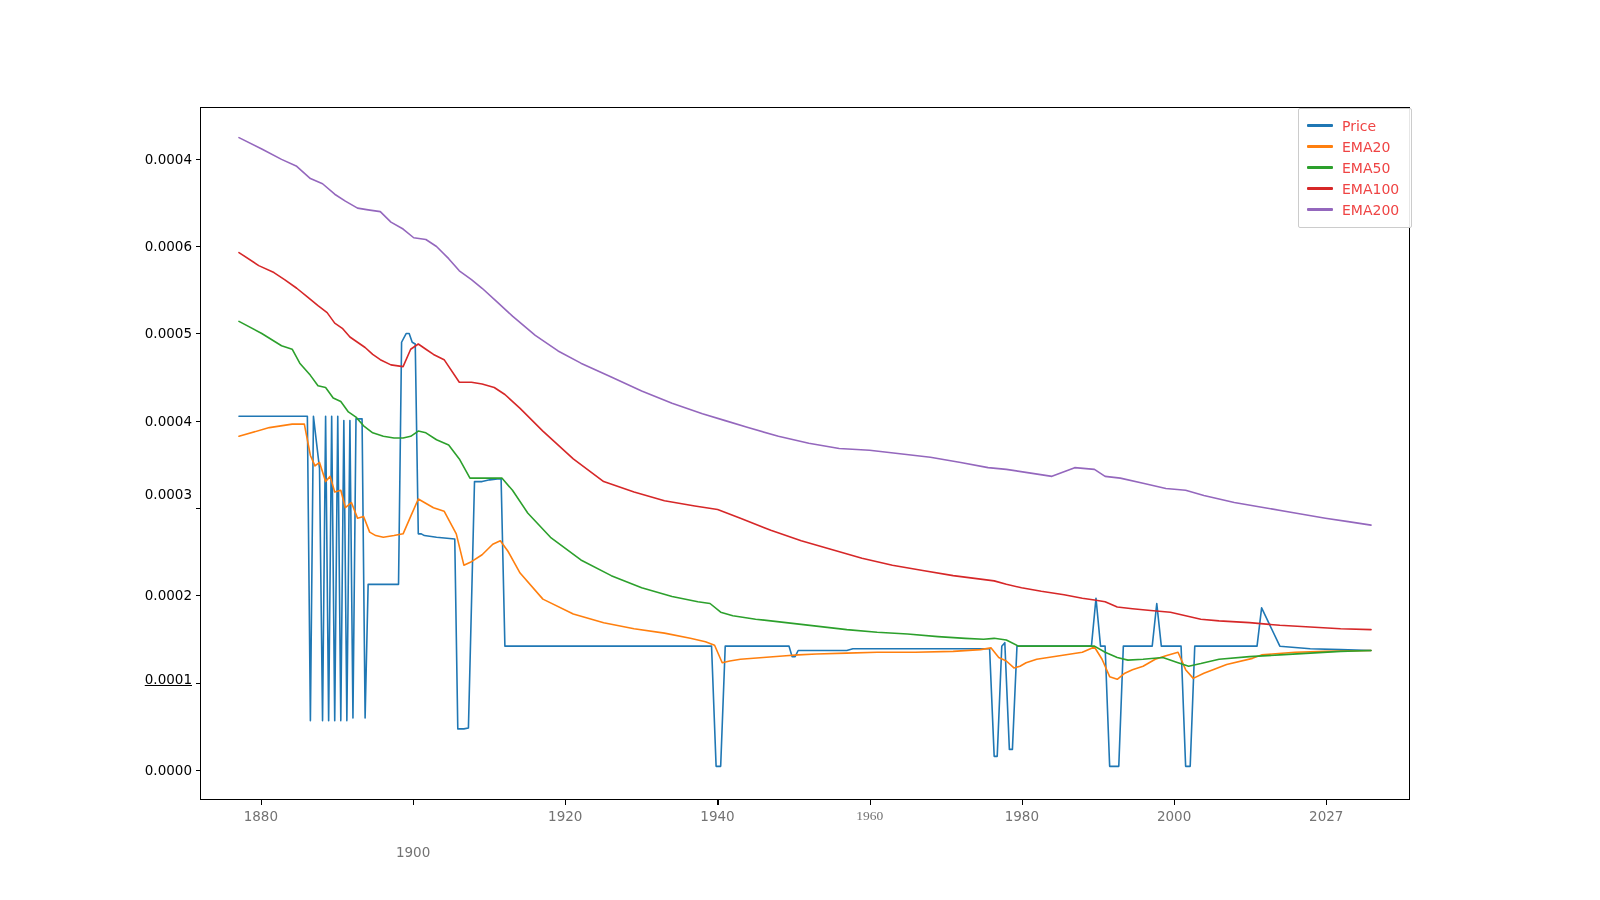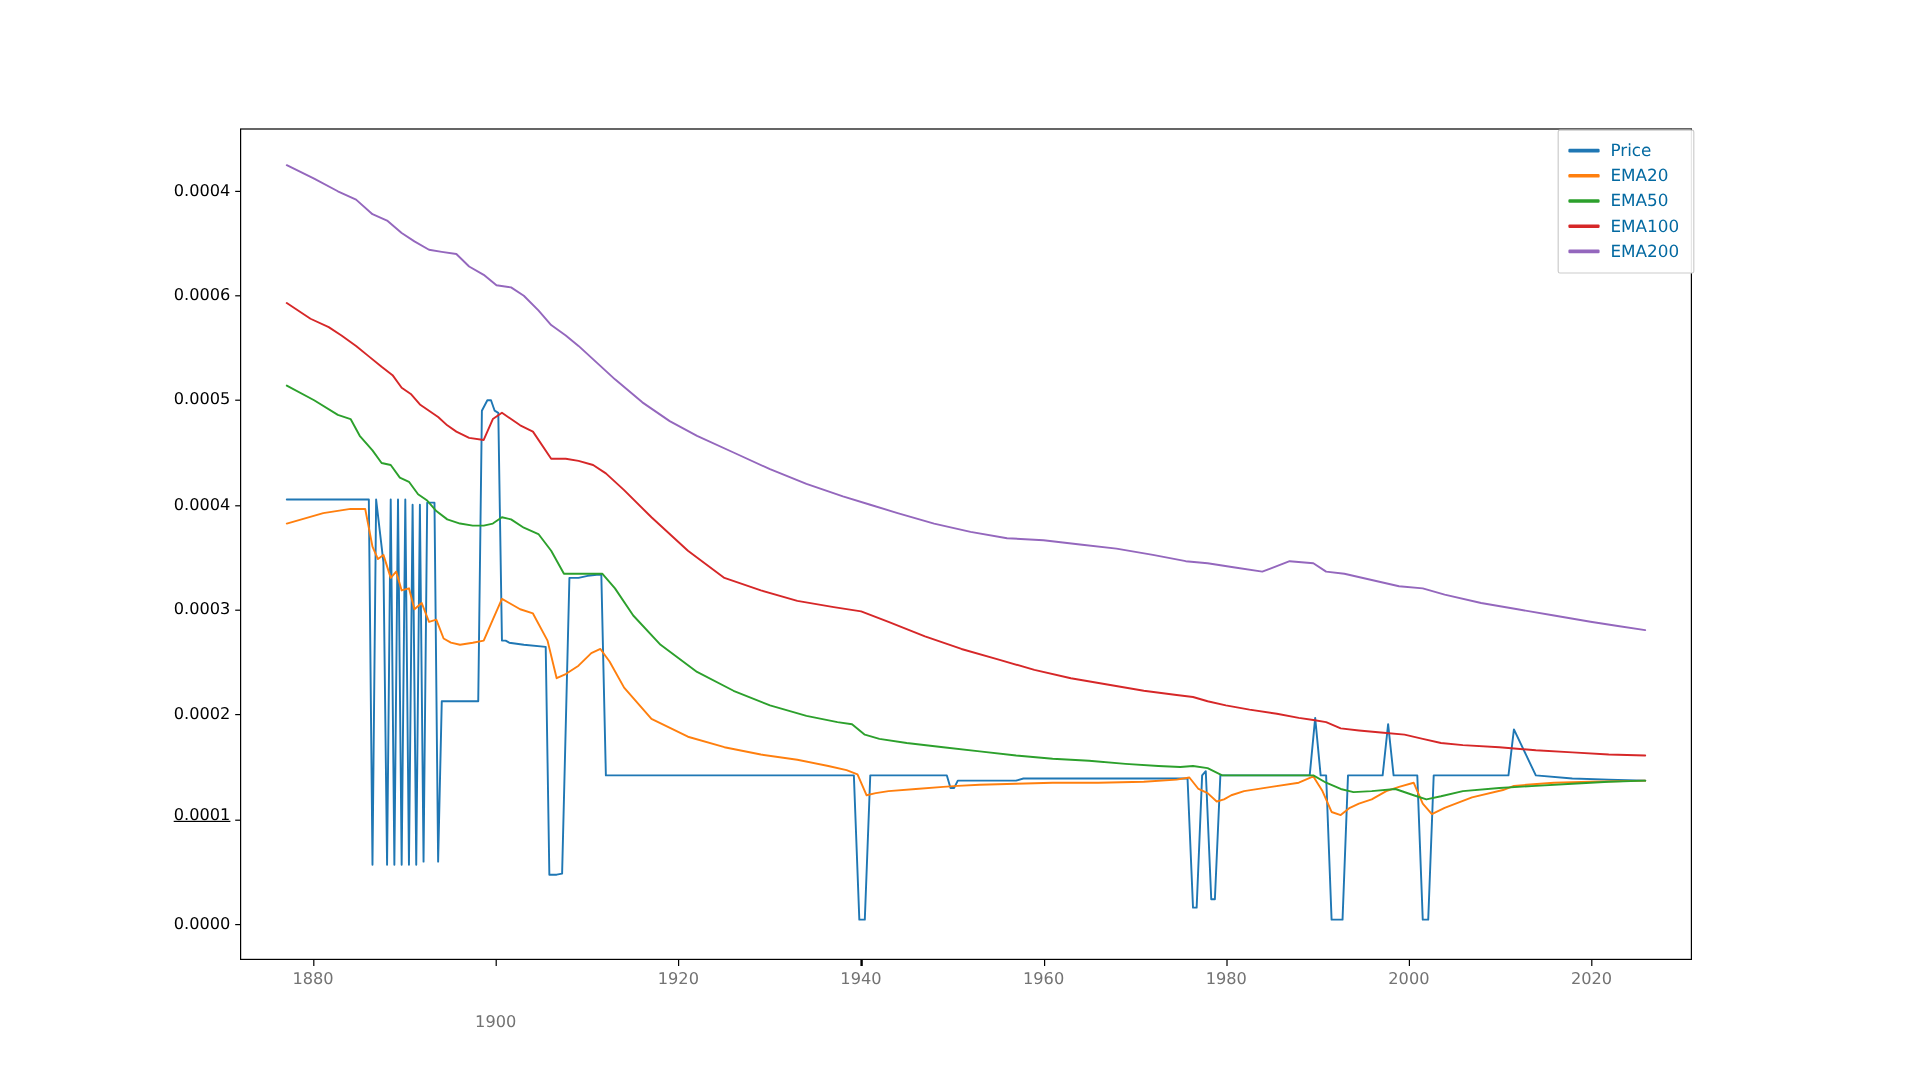--- a/index.html
+++ b/index.html
@@ -12,21 +12,21 @@
                transform:translateY(-50%);white-space:nowrap;}
   .xtick-label{position:absolute;font-size:13.5px;color:#737373;text-align:center;
                transform:translateX(-50%);white-space:nowrap;}
   .ytick-mark{position:absolute;width:4.5px;height:1.1px;background:#000;}
   .xtick-mark{position:absolute;width:1.1px;height:4.5px;background:#000;}
   #legend{position:absolute;left:1298px;top:108px;width:114px;
           border:1px solid #cccccc;border-radius:2px;background:rgba(255,255,255,0.9);
           padding:6px 8px 7px 8px;box-sizing:border-box;}
   .legend-row{display:flex;align-items:center;height:21px;}
   .legend-swatch{width:26px;height:2.2px;margin-right:9px;flex:0 0 auto;border-radius:1px;}
-  .legend-text{font-size:14px;color:#0369a1;line-height:1;white-space:nowrap;}
+  .legend-text{font-size:14px;color:#ef4444;line-height:1;white-space:nowrap;}
 </style>
 </head>
 <body>
 
 <div id="figure">
   <div id="axes">
     <svg id="plotsvg" viewBox="0 0 1210 693" preserveAspectRatio="none">
         <path d="M 38.05 309.16 L 60.88 309.16 L 83.71 309.16 L 102.74 309.16 L 106.54 309.16 L 109.58 614.40 L 112.63 309.16 L 115.67 335.36 L 118.72 361.57 L 121.76 614.40 L 124.81 309.16 L 127.85 614.40 L 130.89 309.16 L 133.94 614.40 L 136.98 309.16 L 140.03 614.40 L 143.07 313.53 L 146.11 614.40 L 149.16 313.53 L 152.20 611.78 L 155.25 311.78 L 158.29 311.78 L 161.33 311.78 L 164.38 611.78 L 167.42 477.72 L 170.47 477.72 L 175.03 477.72 L 179.60 477.72 L 184.16 477.72 L 197.86 477.72 L 200.91 234.93 L 205.47 226.20 L 208.52 226.20 L 211.56 234.93 L 214.60 236.68 L 217.65 427.07 L 220.69 427.07 L 223.74 428.81 L 235.91 430.56 L 254.18 432.31 L 257.22 622.70 L 263.31 622.70 L 267.87 621.82 L 273.96 374.67 L 281.57 374.67 L 289.18 372.92 L 296.79 372.05 L 300.60 372.05 L 304.40 539.73 L 350.06 539.73 L 403.33 539.73 L 456.60 539.73 L 498.46 539.73 L 503.79 539.73 L 511.40 539.73 L 515.96 660.25 L 520.53 660.25 L 525.09 539.73 L 529.66 539.73 L 555.53 539.73 L 578.36 539.73 L 589.02 539.73 L 592.06 550.21 L 595.11 550.21 L 598.15 544.09 L 616.42 544.09 L 646.86 544.09 L 652.94 542.35 L 657.51 542.35 L 692.52 542.35 L 730.57 542.35 L 768.62 542.35 L 786.88 542.35 L 789.92 542.35 L 794.49 650.21 L 797.53 650.21 L 802.10 539.73 L 805.14 536.23 L 809.71 643.22 L 812.75 643.22 L 817.32 539.73 L 820.36 539.73 L 824.93 539.73 L 844.72 539.73 L 867.55 539.73 L 887.33 539.73 L 891.90 539.73 L 896.47 491.69 L 901.03 539.73 L 905.60 539.73 L 910.16 660.25 L 914.73 660.25 L 919.30 660.25 L 923.86 539.73 L 928.43 539.73 L 948.21 539.73 L 952.78 539.73 L 957.35 496.93 L 961.91 539.73 L 977.13 539.73 L 981.70 539.73 L 986.26 660.25 L 990.83 660.25 L 995.40 539.73 L 1012.14 539.73 L 1034.97 539.73 L 1053.23 539.73 L 1057.80 539.73 L 1062.36 501.30 L 1080.63 539.73 L 1111.07 542.35 L 1141.51 543.22 L 1171.95 544.09" fill="none" stroke="#1f77b4" stroke-width="1.6" stroke-linejoin="round" stroke-linecap="round"></path>
         <path d="M 38.05 329.25 L 68.49 320.52 L 91.32 317.02 L 103.50 317.02 L 109.58 348.47 L 114.15 358.95 L 118.72 355.45 L 124.81 374.67 L 129.37 369.43 L 133.94 385.15 L 140.03 383.40 L 144.59 400.87 L 150.68 395.63 L 156.77 411.35 L 162.86 409.60 L 168.94 425.32 L 175.03 428.81 L 182.64 430.56 L 193.30 428.81 L 202.43 427.07 L 210.04 409.60 L 217.65 392.13 L 223.74 395.63 L 232.87 400.87 L 243.52 404.36 L 255.70 427.07 L 263.31 458.51 L 270.92 455.01 L 281.57 448.03 L 292.23 437.55 L 299.84 434.05 L 307.45 444.53 L 319.62 466.37 L 342.45 492.57 L 372.89 507.41 L 403.33 516.15 L 433.77 522.26 L 464.21 526.63 L 490.09 531.87 L 505.31 535.36 L 514.44 538.85 L 522.05 556.32 L 529.66 554.57 L 540.31 552.83 L 563.14 551.08 L 585.97 549.33 L 598.15 548.46 L 616.42 547.59 L 646.86 546.71 L 677.30 545.84 L 715.35 545.84 L 753.40 544.97 L 780.79 543.22 L 791.45 541.47 L 799.06 551.08 L 806.67 554.57 L 814.28 561.56 L 820.36 559.81 L 826.45 556.32 L 837.11 552.83 L 859.94 549.33 L 882.77 545.84 L 894.94 540.60 L 902.55 552.83 L 910.16 570.29 L 917.77 572.91 L 925.38 566.80 L 932.99 563.31 L 943.65 559.81 L 955.82 552.83 L 966.48 549.33 L 978.65 545.84 L 986.26 563.31 L 993.87 572.04 L 1004.53 566.80 L 1027.36 558.07 L 1053.23 551.95 L 1062.36 548.46 L 1073.02 547.59 L 1095.85 545.84 L 1126.29 544.97 L 1171.95 544.09" fill="none" stroke="#ff7f0e" stroke-width="1.6" stroke-linejoin="round" stroke-linecap="round"></path>
         <path d="M 38.05 213.97 L 60.88 226.20 L 80.67 238.42 L 91.32 241.92 L 98.93 255.89 L 109.58 268.12 L 117.19 278.60 L 124.81 280.34 L 132.42 290.82 L 140.03 294.32 L 147.64 304.80 L 155.25 310.04 L 162.86 318.77 L 171.99 325.76 L 182.64 329.25 L 193.30 331.00 L 202.43 331.00 L 210.04 329.25 L 217.65 324.01 L 225.26 325.76 L 235.91 332.74 L 248.09 337.98 L 258.74 351.96 L 269.40 371.17 L 278.53 371.17 L 286.14 371.17 L 293.75 371.17 L 301.36 371.17 L 312.01 383.40 L 327.23 406.11 L 350.06 430.56 L 380.50 453.27 L 410.94 468.99 L 441.38 481.21 L 471.82 489.95 L 497.70 495.19 L 509.87 496.93 L 520.53 505.67 L 532.70 509.16 L 555.53 512.65 L 585.97 516.15 L 616.42 519.64 L 646.86 523.13 L 677.30 525.75 L 707.74 527.50 L 738.18 530.12 L 765.57 531.87 L 783.84 532.74 L 794.49 531.87 L 806.67 533.61 L 818.84 539.73 L 829.50 539.73 L 852.33 539.73 L 875.16 539.73 L 894.94 539.73 L 905.60 545.84 L 917.77 551.08 L 928.43 553.70 L 943.65 552.83 L 963.43 551.08 L 978.65 556.32 L 989.31 559.81 L 1001.48 557.19 L 1019.75 552.83 L 1050.19 550.21 L 1080.63 548.46 L 1111.07 546.71 L 1141.51 544.97 L 1171.95 544.09" fill="none" stroke="#2ca02c" stroke-width="1.6" stroke-linejoin="round" stroke-linecap="round"></path>
@@ -34,47 +34,47 @@
         <path d="M 38.05 29.69 L 60.88 41.05 L 80.67 51.53 L 95.89 58.51 L 109.58 70.74 L 121.76 75.98 L 133.94 86.46 L 144.59 93.45 L 156.77 100.43 L 167.42 102.18 L 179.60 103.93 L 190.25 114.41 L 202.43 121.40 L 213.08 130.13 L 225.26 131.88 L 235.91 138.86 L 248.09 151.09 L 258.74 163.32 L 270.92 172.05 L 281.57 180.78 L 296.79 194.76 L 312.01 208.73 L 334.84 227.94 L 357.67 243.66 L 380.50 255.89 L 410.94 269.86 L 441.38 283.84 L 471.82 296.06 L 502.26 306.54 L 525.09 313.53 L 547.92 320.52 L 578.36 329.25 L 608.81 336.24 L 639.25 341.48 L 669.69 343.22 L 700.13 346.72 L 730.57 350.21 L 761.01 355.45 L 788.40 360.69 L 806.67 362.44 L 829.50 365.93 L 852.33 369.43 L 875.16 360.69 L 894.94 362.44 L 905.60 369.43 L 920.82 371.17 L 943.65 376.41 L 966.48 381.65 L 986.26 383.40 L 1004.53 388.64 L 1034.97 395.63 L 1065.41 400.87 L 1095.85 406.11 L 1126.29 411.35 L 1149.12 414.84 L 1171.95 418.33" fill="none" stroke="#9467bd" stroke-width="1.6" stroke-linejoin="round" stroke-linecap="round"></path>
       </svg>
   </div>
   <div id="ytick-labels">
       <div class="ytick-label" style="left: 138px; top: 769.87px; width: 54px;">0.0000</div>
       <div class="ytick-mark" style="left: 195.5px; top: 769.87px;"></div>
       <div class="ytick-label" style="left: 138px; top: 679px; width: 54px; text-decoration: underline;">0.0001</div>
       <div class="ytick-mark" style="left: 195.5px; top: 682.535px;"></div>
       <div class="ytick-label" style="left: 138px; top: 595.2px; width: 54px;">0.0002</div>
       <div class="ytick-mark" style="left: 195.5px; top: 595.2px;"></div>
-      <div class="ytick-label" style="left: 138px; top: 508px; width: 54px;">0.0003</div>
+      <div class="ytick-label" style="left: 138px; top: 494px; width: 54px;">0.0003</div>
       <div class="ytick-mark" style="left: 195.5px; top: 507.866px;"></div>
       <div class="ytick-label" style="left: 138px; top: 420.531px; width: 54px;">0.0004</div>
       <div class="ytick-mark" style="left: 195.5px; top: 420.531px;"></div>
       <div class="ytick-label" style="left: 138px; top: 333.197px; width: 54px;">0.0005</div>
       <div class="ytick-mark" style="left: 195.5px; top: 333.197px;"></div>
       <div class="ytick-label" style="left: 138px; top: 245.862px; width: 54px;">0.0006</div>
       <div class="ytick-mark" style="left: 195.5px; top: 245.862px;"></div>
       <div class="ytick-label" style="left: 138px; top: 158.527px; width: 54px;">0.0004</div>
       <div class="ytick-mark" style="left: 195.5px; top: 158.527px;"></div>
     </div>
   <div id="xtick-labels">
       <div class="xtick-label" style="left: 260.881px; top: 808px;">1880</div>
       <div class="xtick-mark" style="left: 260.881px; top: 800px;"></div>
       <div class="xtick-label" style="left: 413.082px; top: 808px; margin-top: 36px;">1900</div>
       <div class="xtick-mark" style="left: 413.082px; top: 800px;"></div>
       <div class="xtick-label" style="left: 565.283px; top: 808px;">1920</div>
       <div class="xtick-mark" style="left: 565.283px; top: 800px;"></div>
       <div class="xtick-label" style="left: 717.484px; top: 808px;">1940</div>
       <div class="xtick-mark" style="left: 717.484px; top: 800px;"></div>
-      <div class="xtick-label" style="left: 869.686px; top: 808px;">1960</div>
+      <div class="xtick-label" style="left: 869.686px; top: 808px; font-family: Liberation Serif, serif;">1960</div>
       <div class="xtick-mark" style="left: 869.686px; top: 800px;"></div>
       <div class="xtick-label" style="left: 1021.89px; top: 808px;">1980</div>
       <div class="xtick-mark" style="left: 1021.89px; top: 800px;"></div>
       <div class="xtick-label" style="left: 1174.09px; top: 808px;">2000</div>
       <div class="xtick-mark" style="left: 1174.09px; top: 800px;"></div>
-      <div class="xtick-label" style="left: 1326.29px; top: 808px;">2020</div>
+      <div class="xtick-label" style="left: 1326.29px; top: 808px;">2027</div>
       <div class="xtick-mark" style="left: 1326.29px; top: 800px;"></div>
     </div>
   <div id="legend">
       <div class="legend-row">
         <div class="legend-swatch" style="background: rgb(31, 119, 180);"></div>
         <div class="legend-text">Price</div>
       </div>
       <div class="legend-row">
         <div class="legend-swatch" style="background: rgb(255, 127, 14);"></div>
         <div class="legend-text">EMA20</div>

